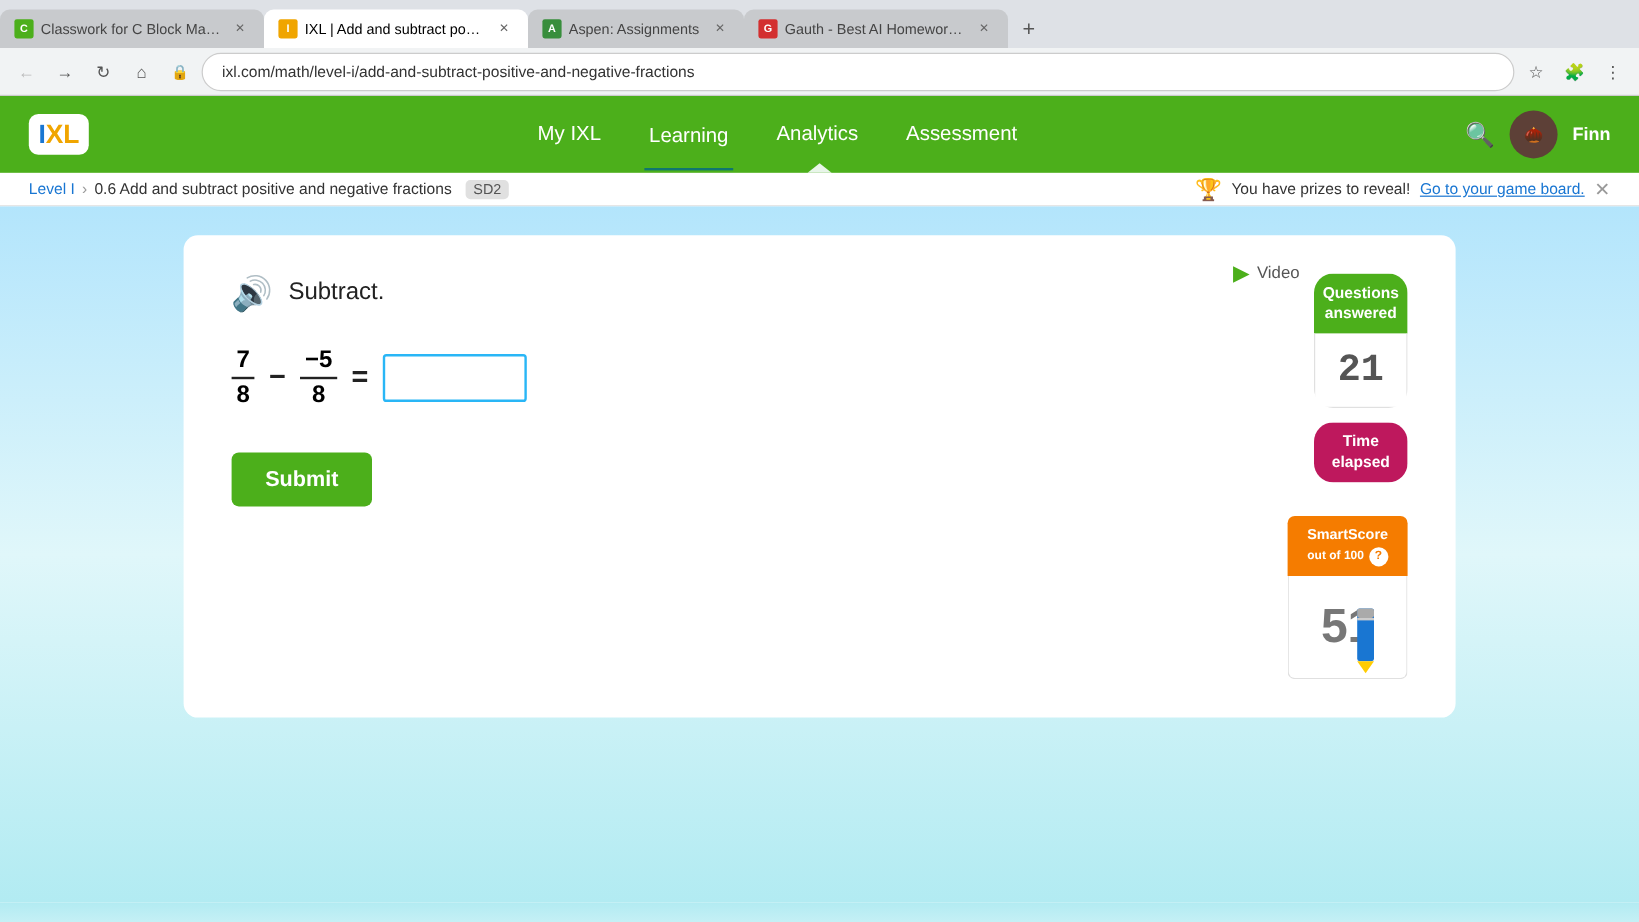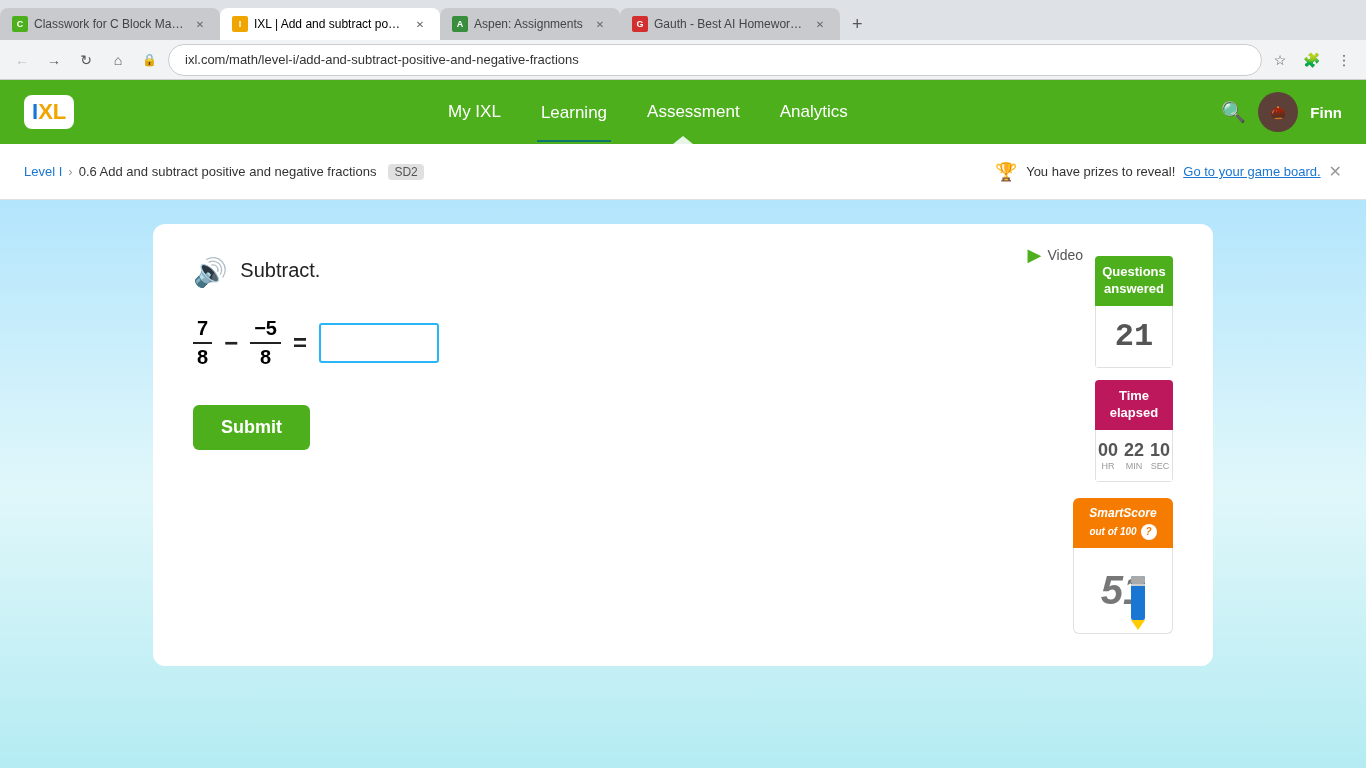--- a/index.html
+++ b/index.html
@@ -29,41 +29,41 @@
     .header-nav { display: flex; align-items: center; gap: 32px; flex: 1; justify-content: center; text-align: right; }
     .header-nav-item { color: #fff; font-size: 17px; font-weight: 500; cursor: pointer; padding: 20px 4px; text-decoration: none; }
     .header-nav-item.active { border-bottom: 3px solid #fff; }
     .header-right { display: flex; align-items: center; gap: 12px; }
     .search-icon-btn { color: #fff; font-size: 20px; cursor: pointer; }
     .user-avatar { width: 40px; height: 40px; border-radius: 50%; background: #5d4037; display: flex; align-items: center; justify-content: center; color: #fff; font-size: 13px; font-weight: bold; cursor: pointer; }
     .user-name { color: #fff; font-weight: 600; font-size: 15px; cursor: pointer; }
     .learning-underline { position: absolute; bottom: 0; left: 50%; transform: translateX(-50%); width: 0; height: 0; border-left: 10px solid transparent; border-right: 10px solid transparent; border-bottom: 8px solid #e8f5e9; }
 
     
-    .breadcrumb-bar { background: #fff; border-bottom: 1px solid #e0e0e0; padding: 0 24px; display: flex; align-items: center; justify-content: space-between; height: 56px; }
+    .breadcrumb-bar { background: #fff; border-bottom: 1px solid #e0e0e0; padding: 0 24px; display: flex; align-items: center; justify-content: space-between; height: 28px; }
     .breadcrumb { display: flex; align-items: center; gap: 6px; font-size: 13px; color: #555; }
     .breadcrumb-link { color: #1976d2; text-decoration: none; cursor: pointer; }
     .breadcrumb-sep { color: #999; }
     .breadcrumb-current { color: #333; }
     .breadcrumb-badge { background: #e0e0e0; border-radius: 4px; padding: 1px 6px; font-size: 12px; color: #555; margin-left: 6px; }
     .prize-banner { display: flex; align-items: center; gap: 8px; font-size: 13px; color: #333; }
     .prize-icon { font-size: 18px; color: #f0a500; }
     .prize-link { color: #1976d2; text-decoration: underline; cursor: pointer; }
     .prize-close { color: #999; cursor: pointer; font-size: 16px; }
 
     
     .main-content { background: linear-gradient(to bottom, #b3e5fc 0%, #e0f7fa 50%, #b2ebf2 100%); min-height: 580px; display: flex; align-items: flex-start; justify-content: center; padding: 24px 16px; }
     .exercise-card { background: #fff; border-radius: 12px; padding: 32px 40px; max-width: 1060px; width: 100%; min-height: 400px; display: flex; gap: 24px; position: relative; }
     .exercise-main { flex: 1; }
     .video-link { position: absolute; top: 20px; right: 110px; display: flex; align-items: center; gap: 6px; color: #555; font-size: 14px; cursor: pointer; }
     .video-icon { color: #4caf1b; font-size: 18px; }
 
     
     .stats-panel { width: 100px; display: flex; flex-direction: column; gap: 0; }
-    .stat-box { border-radius: 4px; overflow: hidden; margin-bottom: 4px; margin-left: 22px; }
+    .stat-box { border-radius: 16px; overflow: hidden; margin-bottom: 4px; margin-left: 22px; }
     .stat-label-green { background: #4caf1b; color: #fff; text-align: center; padding: 8px 6px; font-size: 13px; font-weight: 600; line-height: 1.3; }
     .stat-label-blue { background: #be185d; color: #fff; text-align: center; padding: 8px 6px; font-size: 13px; font-weight: 600; line-height: 1.3; }
     .stat-value-box { background: #fff; border: 1px solid #e0e0e0; border-top: none; text-align: center; padding: 12px 6px; font-family: Liberation Mono, monospace; }
     .stat-number { font-size: 32px; font-weight: 700; color: #555; }
     .time-display { display: flex; justify-content: center; gap: 6px; padding: 10px 4px; border: 1px solid #e0e0e0; border-top: none; background: #fff; }
     .time-unit { display: flex; flex-direction: column; align-items: center; }
     .time-num { font-size: 18px; font-weight: 700; color: #555; }
     .time-label { font-size: 9px; color: #999; text-transform: uppercase; }
     .smart-score-box { margin-top: 4px; }
     .smart-score-label { background: #f57c00; color: #fff; text-align: center; padding: 8px 6px; font-size: 12px; font-weight: 600; border-radius: 6px 6px 0 0; display: flex; align-items: center; justify-content: center; gap: 4px; flex-wrap: wrap; }
@@ -135,22 +135,22 @@
 </div>
 
 <div class="app-header">
   <div class="ixl-logo">
     <span style="color:#1976d2;">I</span>
       <span style="color:#f0a500;">XL</span>
   </div>
   <nav class="header-nav">
     <a class="header-nav-item">My IXL</a>
     <a class="header-nav-item active" style="border-bottom: 2px solid #0f766e; padding-bottom: 17px;">Learning</a>
+    <a class="header-nav-item">Analytics</a>
     <a class="header-nav-item">Assessment</a>
-    <a class="header-nav-item">Analytics</a>
   </nav>
   <div class="header-right">
     <div class="search-icon-btn">🔍</div>
     <div class="user-avatar" style="background:#5d4037;">🌰</div>
     <span class="user-name">Finn</span>
   </div>
   <div class="learning-underline"></div>
 </div>
 
 <div class="breadcrumb-bar">
@@ -204,37 +204,23 @@
         </div>
         <div class="stat-value-box">
           <span class="stat-number">21</span>
         </div>
       </div>
 
       <div class="stat-box" style="margin-top:8px;">
         <div class="stat-label-blue">
           <span>Time elapsed</span>
         </div>
-        <div class="time-display">
-          <div class="time-unit">
-            <span class="time-num">00</span>
-            <span class="time-label">HR</span>
-          </div>
-          <div class="time-unit">
-            <span class="time-num">22</span>
-            <span class="time-label">MIN</span>
-          </div>
-          <div class="time-unit">
-            <span class="time-num">10</span>
-            <span class="time-label">SEC</span>
-          </div>
-        </div>
-      </div>
-
-      <div class="smart-score-box" style="margin-top:12px;font-style:italic;">
+      </div>
+
+      <div class="smart-score-box" style="margin-top:24px;">
         <div class="smart-score-label">
           <span>SmartScore</span>
           <span style="font-size:10px;">out of 100</span>
           <span style="width:16px;height:16px;border-radius:50%;background:#fff;color:#f57c00;display:inline-flex;align-items:center;justify-content:center;font-size:10px;font-weight:bold;cursor:pointer;">?</span>
         </div>
         <div class="smart-score-value">
           <span class="smart-score-num">51</span>
         </div>
       </div>
     </div>

